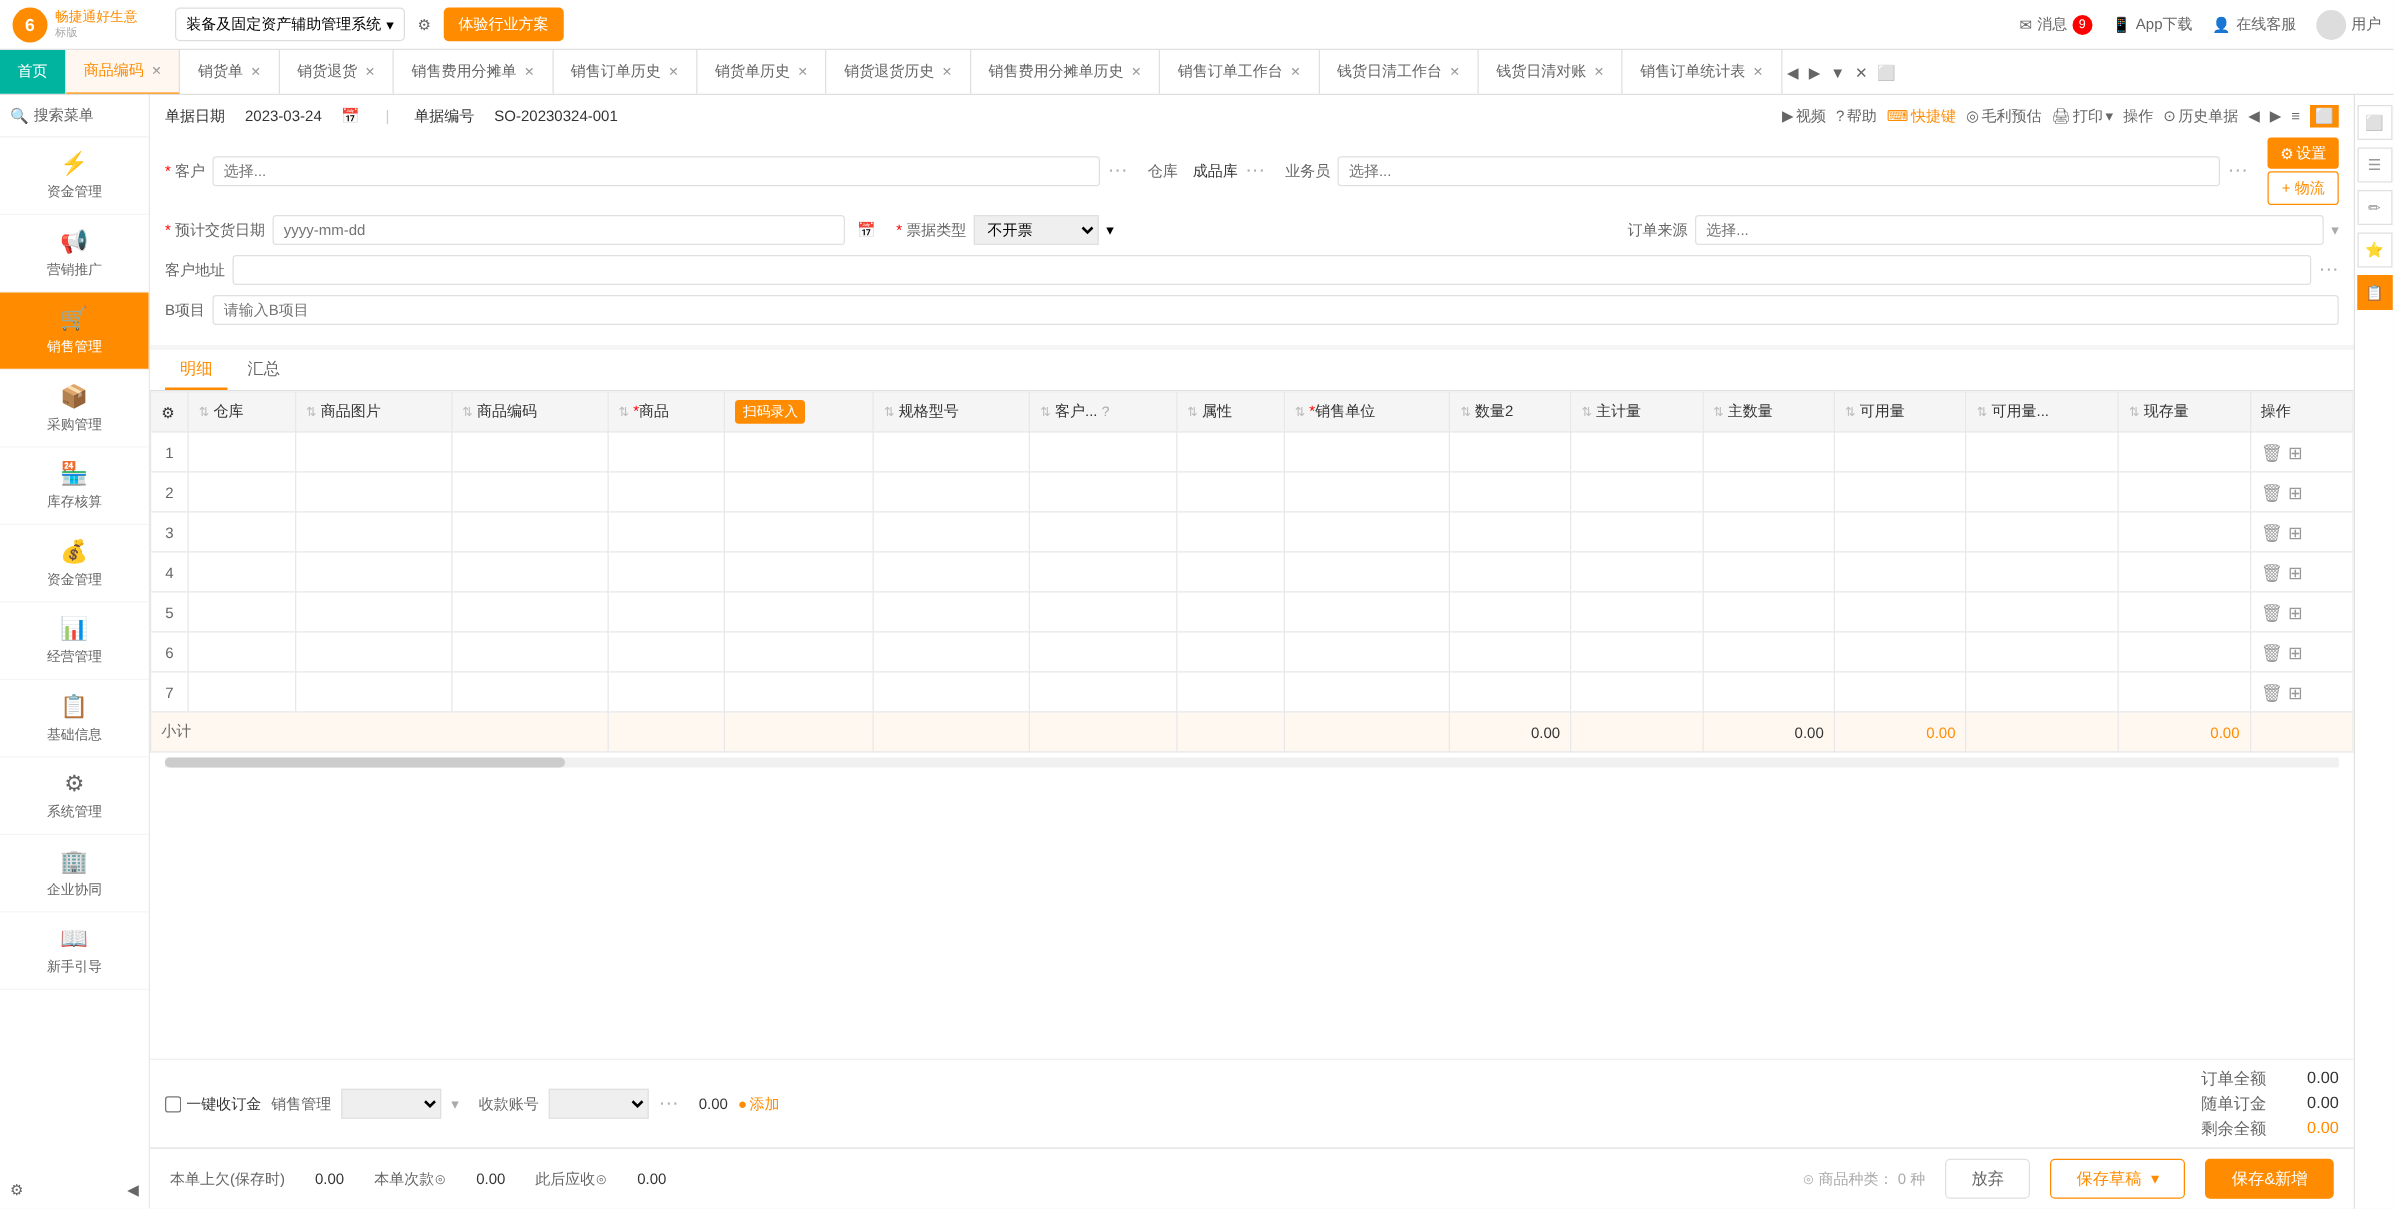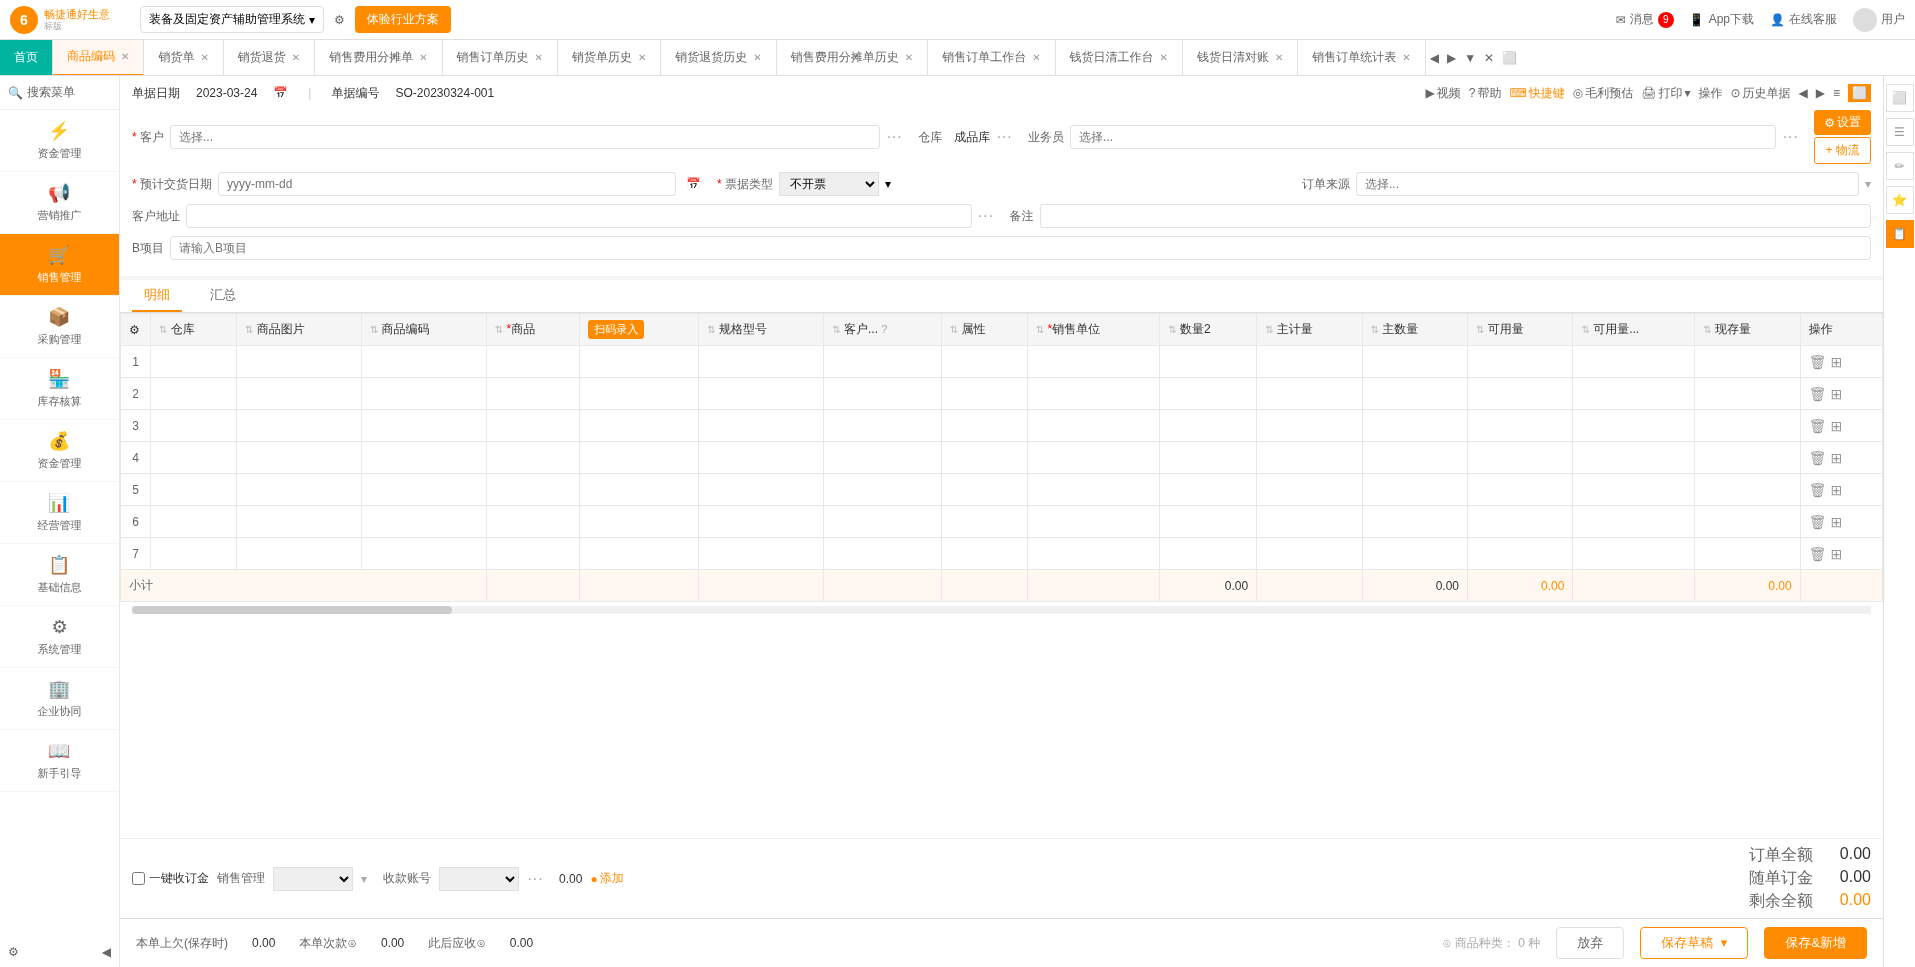--- a/index.html
+++ b/index.html
@@ -110,21 +110,21 @@
       padding: 4px 8px;
       font-size: 12px;
       color: #999;
       cursor: pointer;
       min-width: 80px;
       background: white;
     }
     .form-dots { color: #aaa; font-size: 16px; cursor: pointer; }
 
     
-    .detail-tabs { display: flex; gap: 16px; border-bottom: 1px solid #e0e0e0; background: white; padding: 0 12px; margin-top: 4px; }
+    .detail-tabs { display: flex; gap: 4px; border-bottom: 1px solid #e0e0e0; background: white; padding: 0 12px; margin-top: 4px; }
     .detail-tab { padding: 6px 12px; font-size: 13px; cursor: pointer; color: #666; border-bottom: 2px solid transparent; }
     .detail-tab.active { color: #ff8c00; border-bottom: 2px solid #ff8c00; font-weight: 500; }
 
     
     .table-wrapper { background: white; overflow: auto; flex: 1; }
     table { width: 100%; border-collapse: collapse; font-size: 12px; }
     thead tr { background: #f5f5f5; }
     th {
       padding: 6px 8px;
       text-align: left;
@@ -151,21 +151,21 @@
     .footer-bar {
       background: white;
       border-top: 1px solid #e0e0e0;
       padding: 8px 16px;
       display: flex;
       align-items: center;
       justify-content: space-between;
     }
     .footer-left { display: flex; gap: 24px; color: #666; font-size: 12px; align-items: center; }
     .footer-right { display: flex; align-items: center; gap: 16px; }
-    .order-summary { display: flex; flex-direction: column; align-items: flex-end; gap: 2px; font-size: 16px; }
+    .order-summary { display: flex; flex-direction: column; align-items: flex-end; gap: 2px; font-size: 13px; }
     .order-summary-row { display: flex; gap: 8px; }
     .order-summary-label { color: #666; }
     .order-summary-value { color: #333; min-width: 50px; text-align: right; }
     .footer-btn { padding: 6px 20px; border-radius: 4px; cursor: pointer; font-size: 13px; border: 1px solid #e0e0e0; }
     .footer-btn.discard { color: #666; background: white; }
     .footer-btn.save { color: #ff8c00; border-color: #ff8c00; background: white; }
     .footer-btn.save-new { background: #ff8c00; color: white; border-color: #ff8c00; }
 
     
     .payment-row { display: flex; align-items: center; gap: 8px; padding: 6px 12px; background: white; border-top: 1px solid #f0f0f0; font-size: 12px; }
@@ -428,24 +428,20 @@
             <span style="color:#aaa;">▾</span>
           </div>
         </div>
 
         <div class="form-row" style="gap:16px;">
           <div class="form-field">
             <span class="form-label">客户地址</span>
             <input class="form-input" type="text" style="width: 250px;" placeholder="">
             <span class="form-dots">···</span>
           </div>
-          <div class="form-field">
-            <span class="form-label">备注</span>
-            <input class="form-input" type="text" style="width: 250px;" placeholder="">
-          </div>
         </div>
 
         <div class="form-row" style="gap:16px;">
           <div class="form-field">
             <span class="form-label">B项目</span>
             <input class="form-input" type="text" style="width: 250px;" placeholder="请输入B项目">
           </div>
         </div>
       </div>
 

